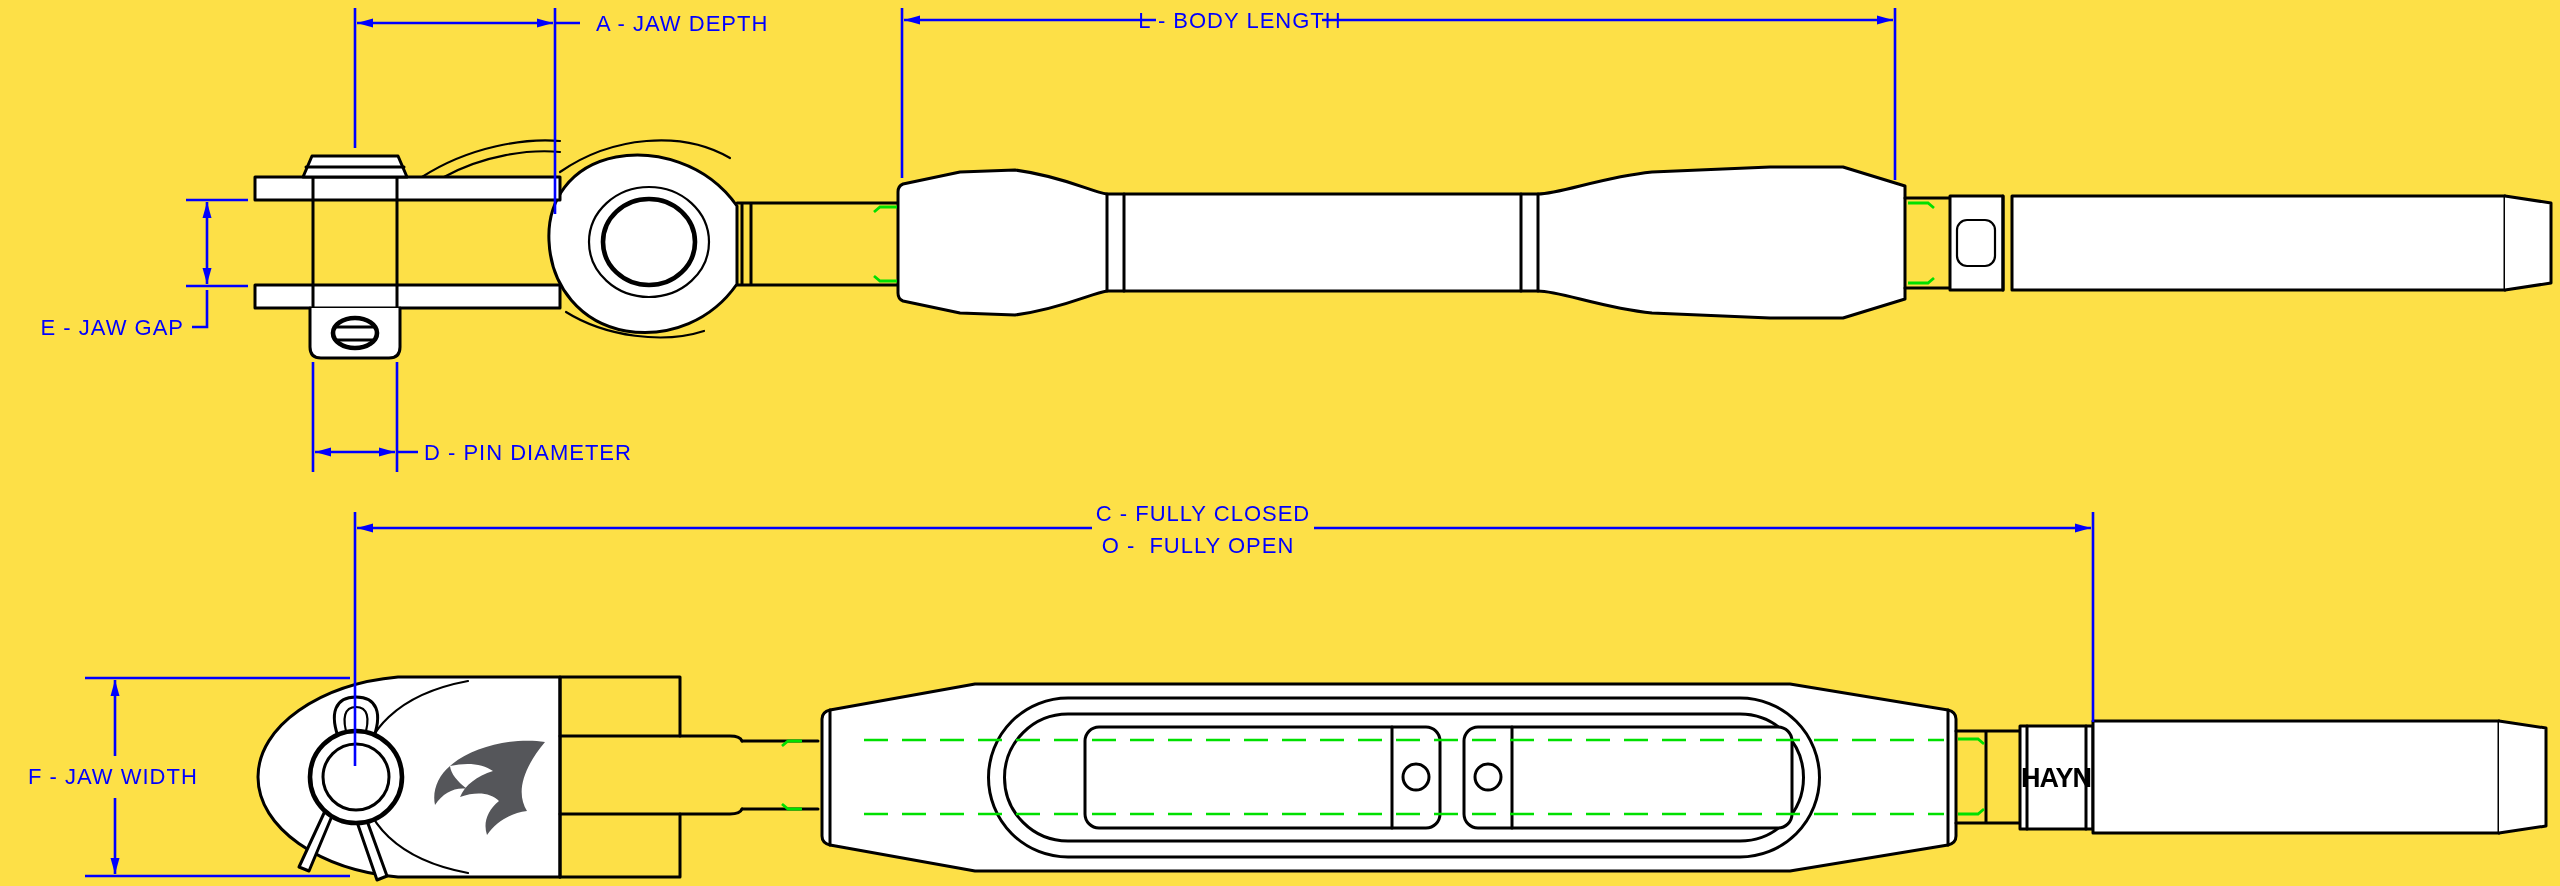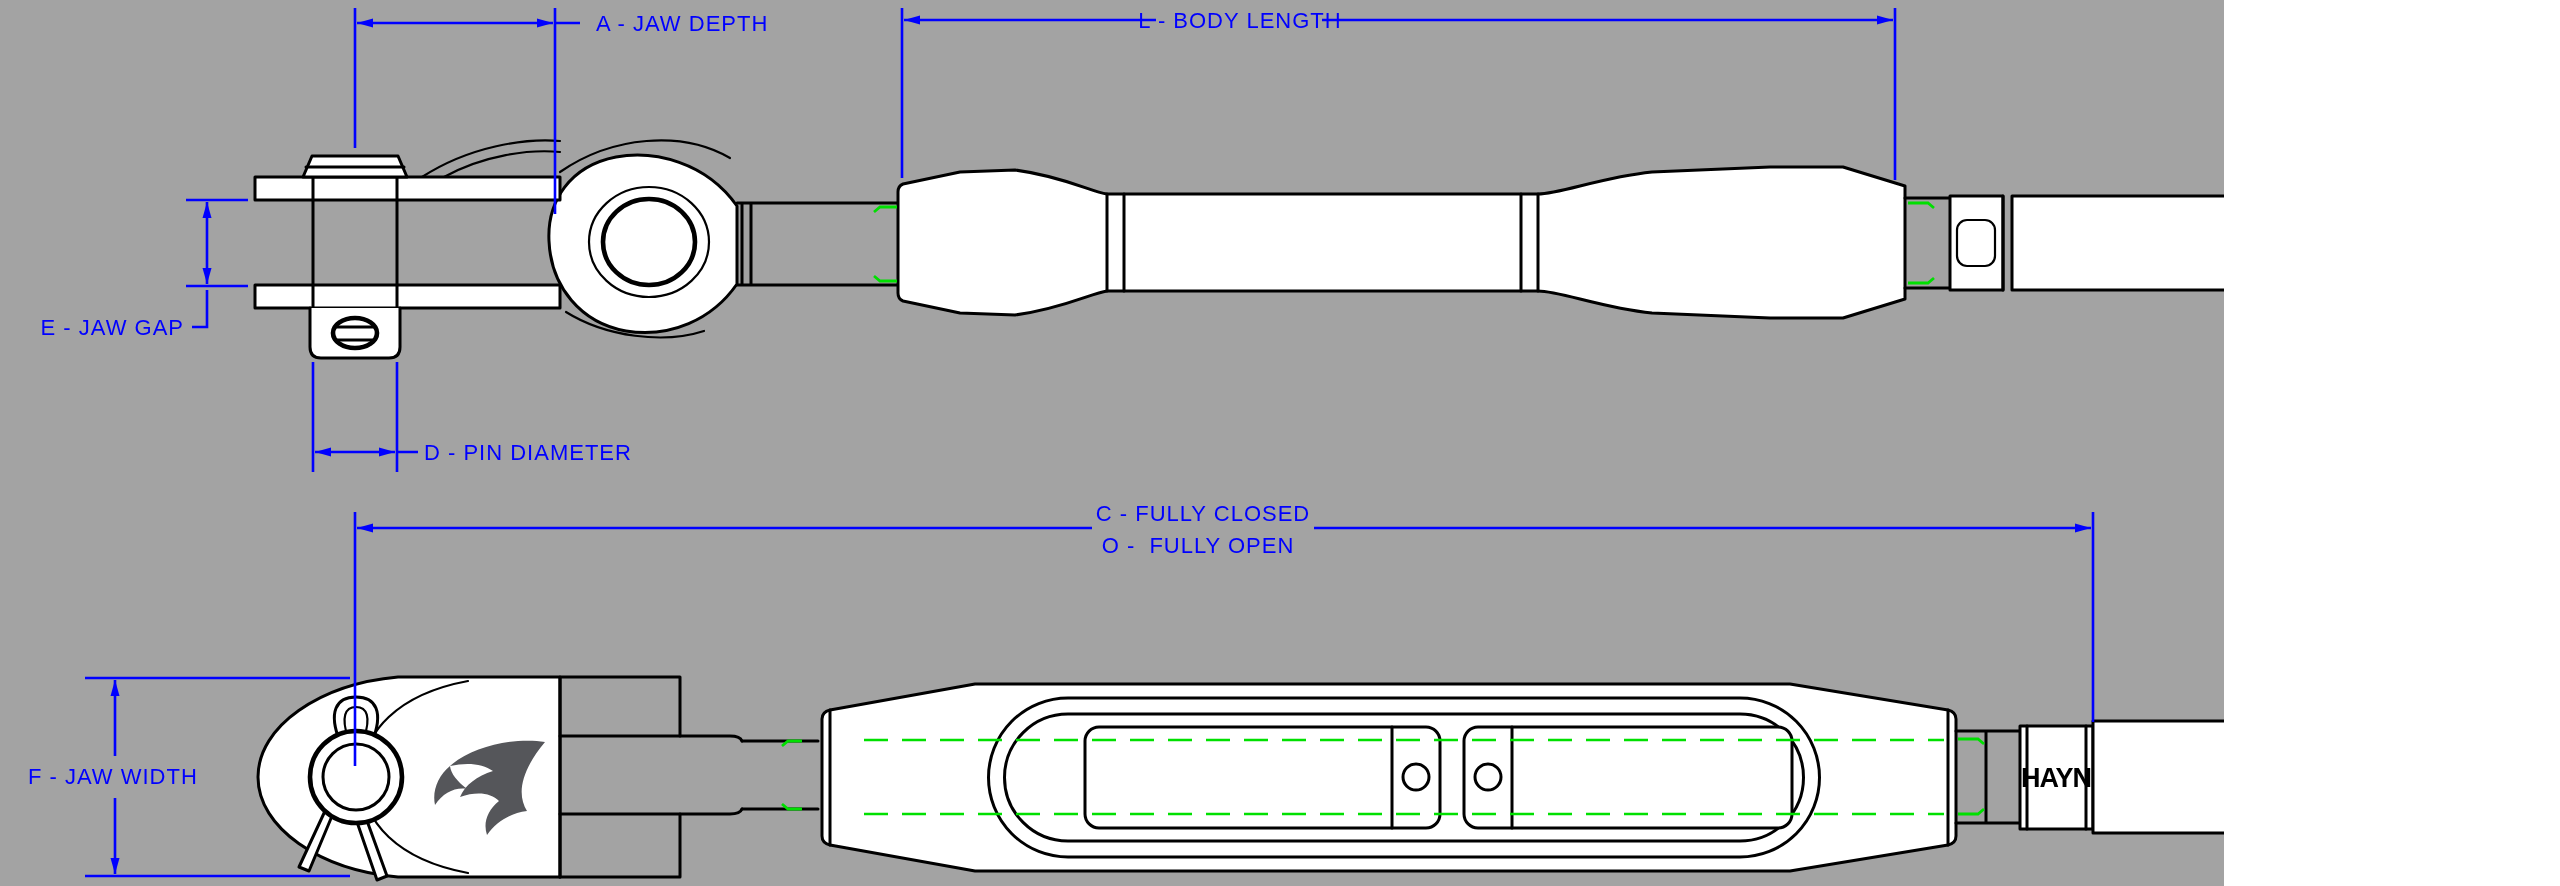--- a/index.html
+++ b/index.html
@@ -1,16 +1,16 @@
 <!DOCTYPE html>
 <html><head>
 <meta charset="utf-8">
 <style>
   html,body{margin:0;padding:0;background:#fff;}
-  .stage{position:relative;width:2224px;height:886px;background:#a3a3a3;overflow:hidden;
+  .stage{position:relative;width:2560px;height:886px;background:#fde047;overflow:hidden;
          font-family:"Liberation Sans", sans-serif;}
   svg{position:absolute;left:0;top:0;}
   
   .ink path,.ink line,.ink rect,.ink circle,.ink ellipse{stroke:currentColor;fill:none;stroke-width:3;stroke-linecap:round;stroke-linejoin:round;}
   .ink .solid{fill:#ffffff;}
   .ink .bold{stroke-width:4.6;}
   .ink .thin{stroke-width:2.2;}
   
   .dim path,.dim line{stroke:currentColor;fill:none;stroke-width:2.6;stroke-linecap:butt;}
   .dim polygon{fill:currentColor;stroke:none;}

